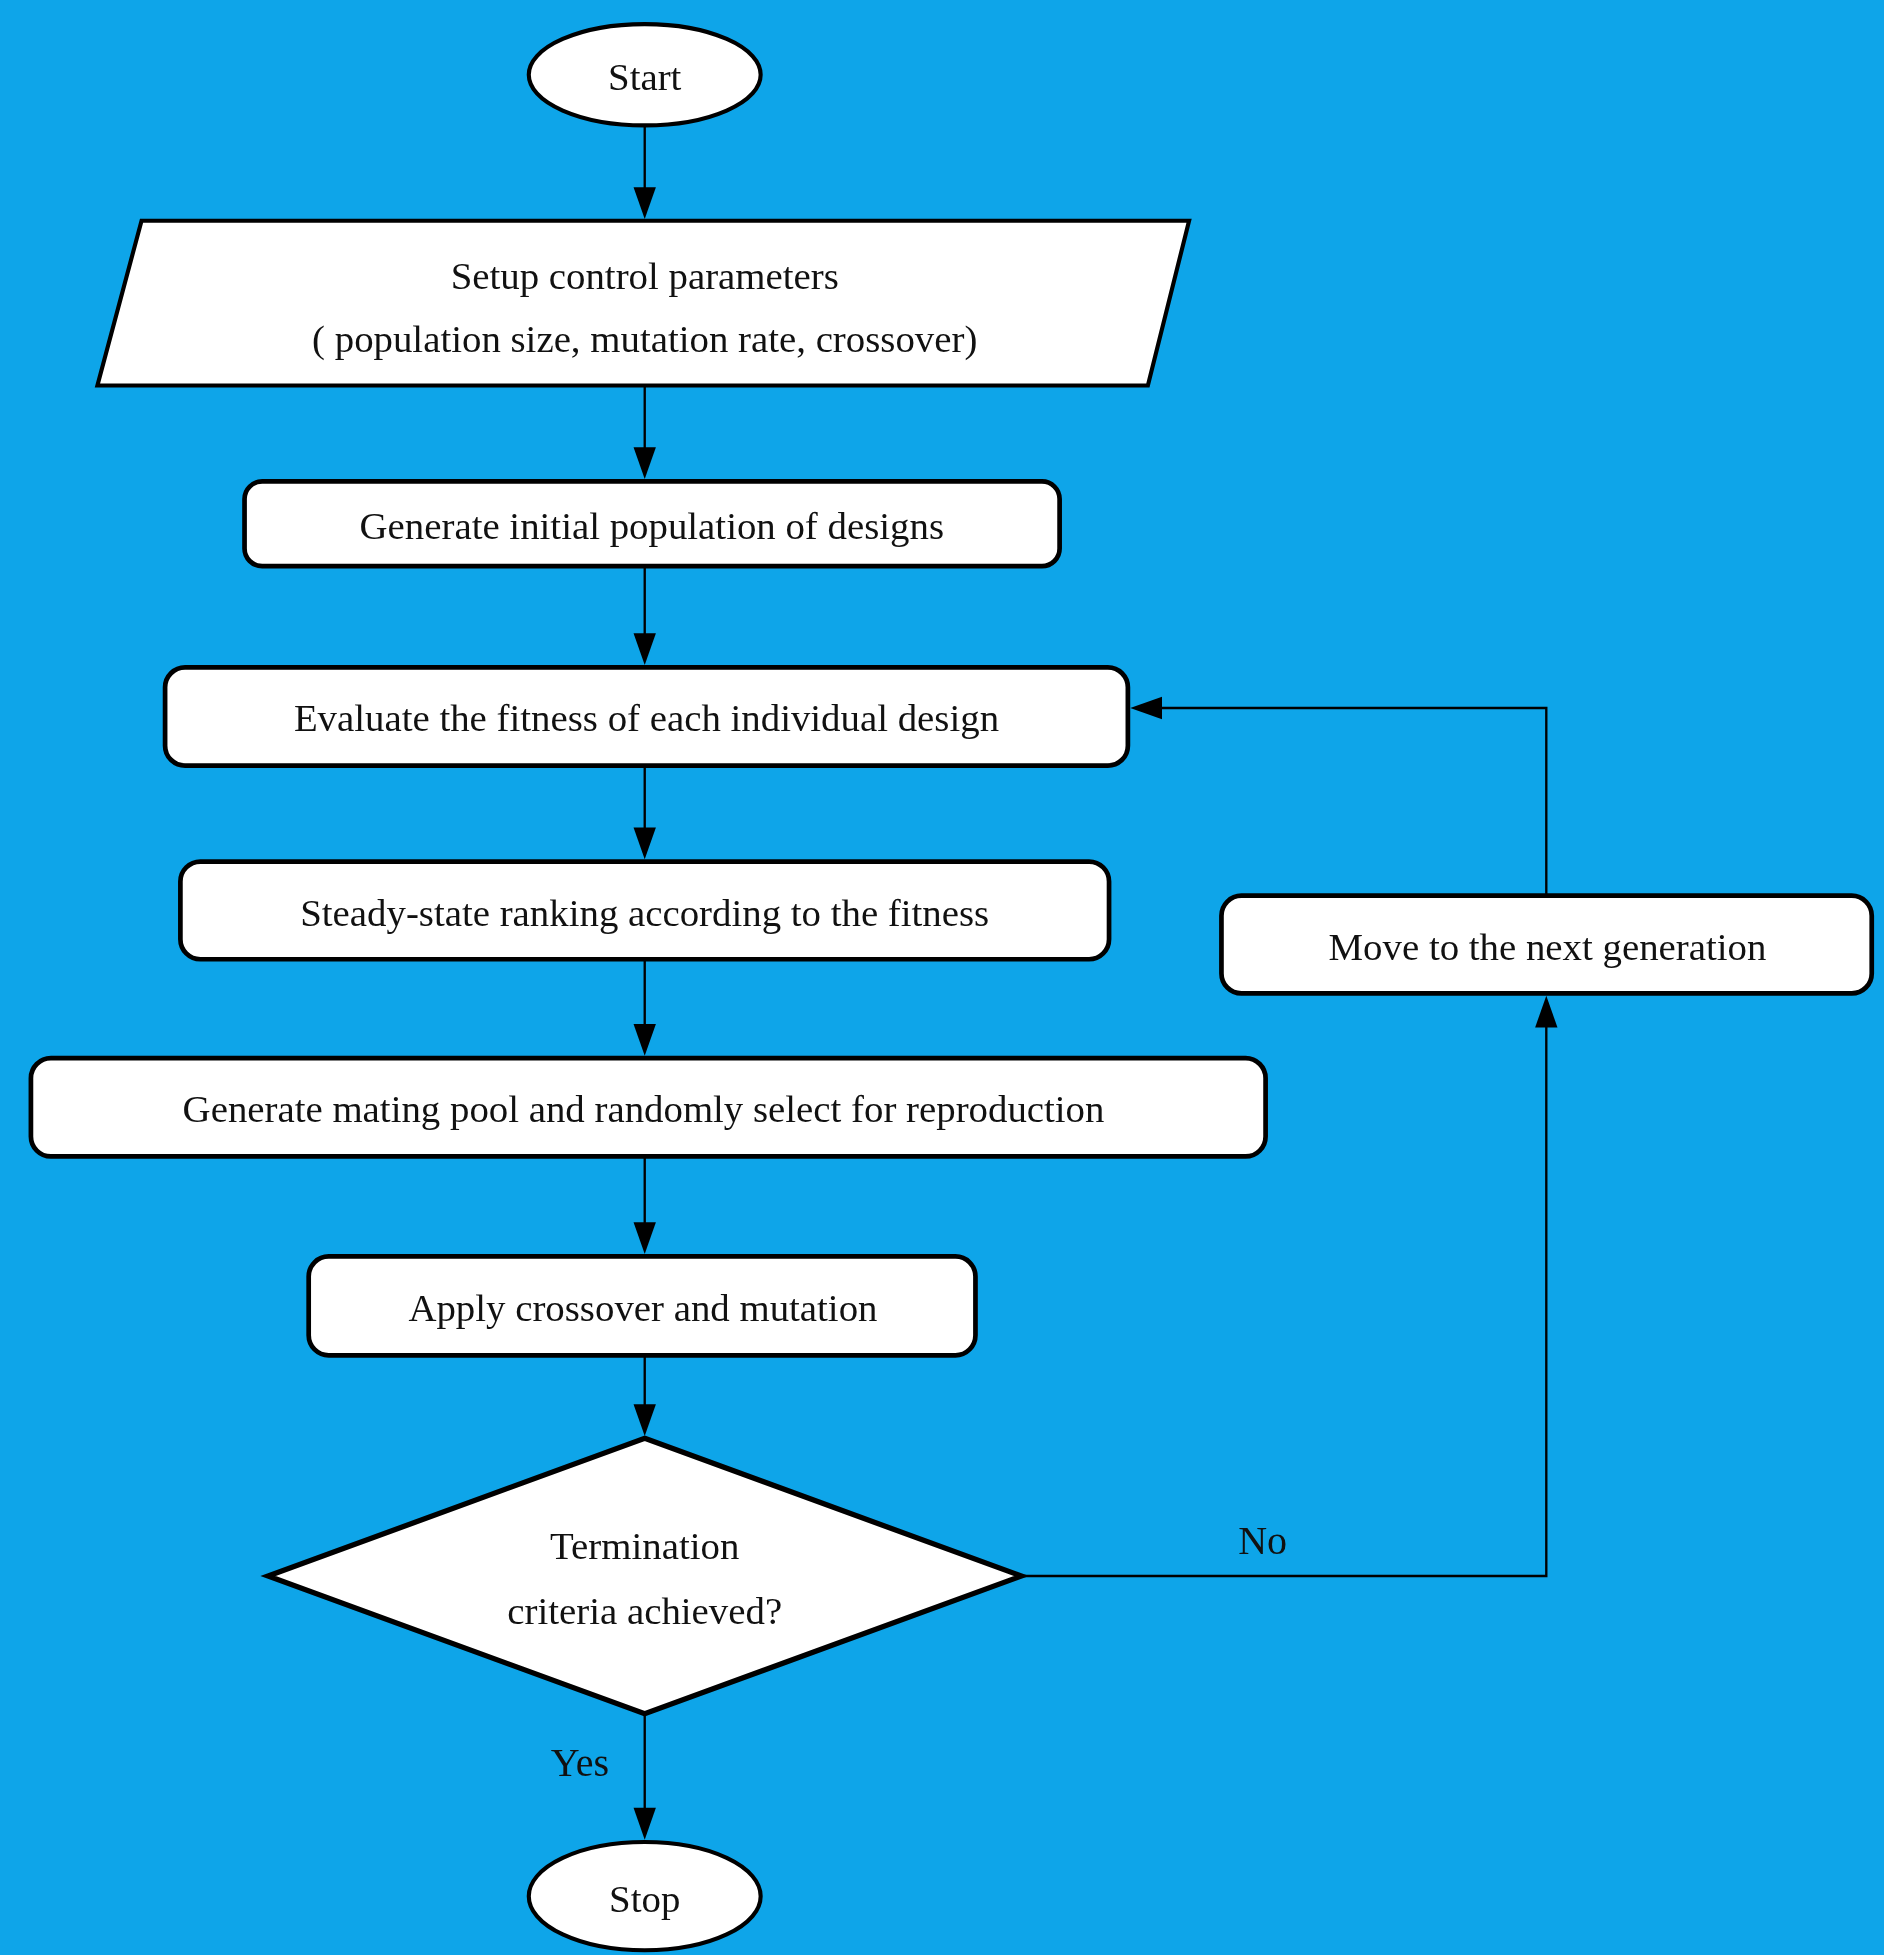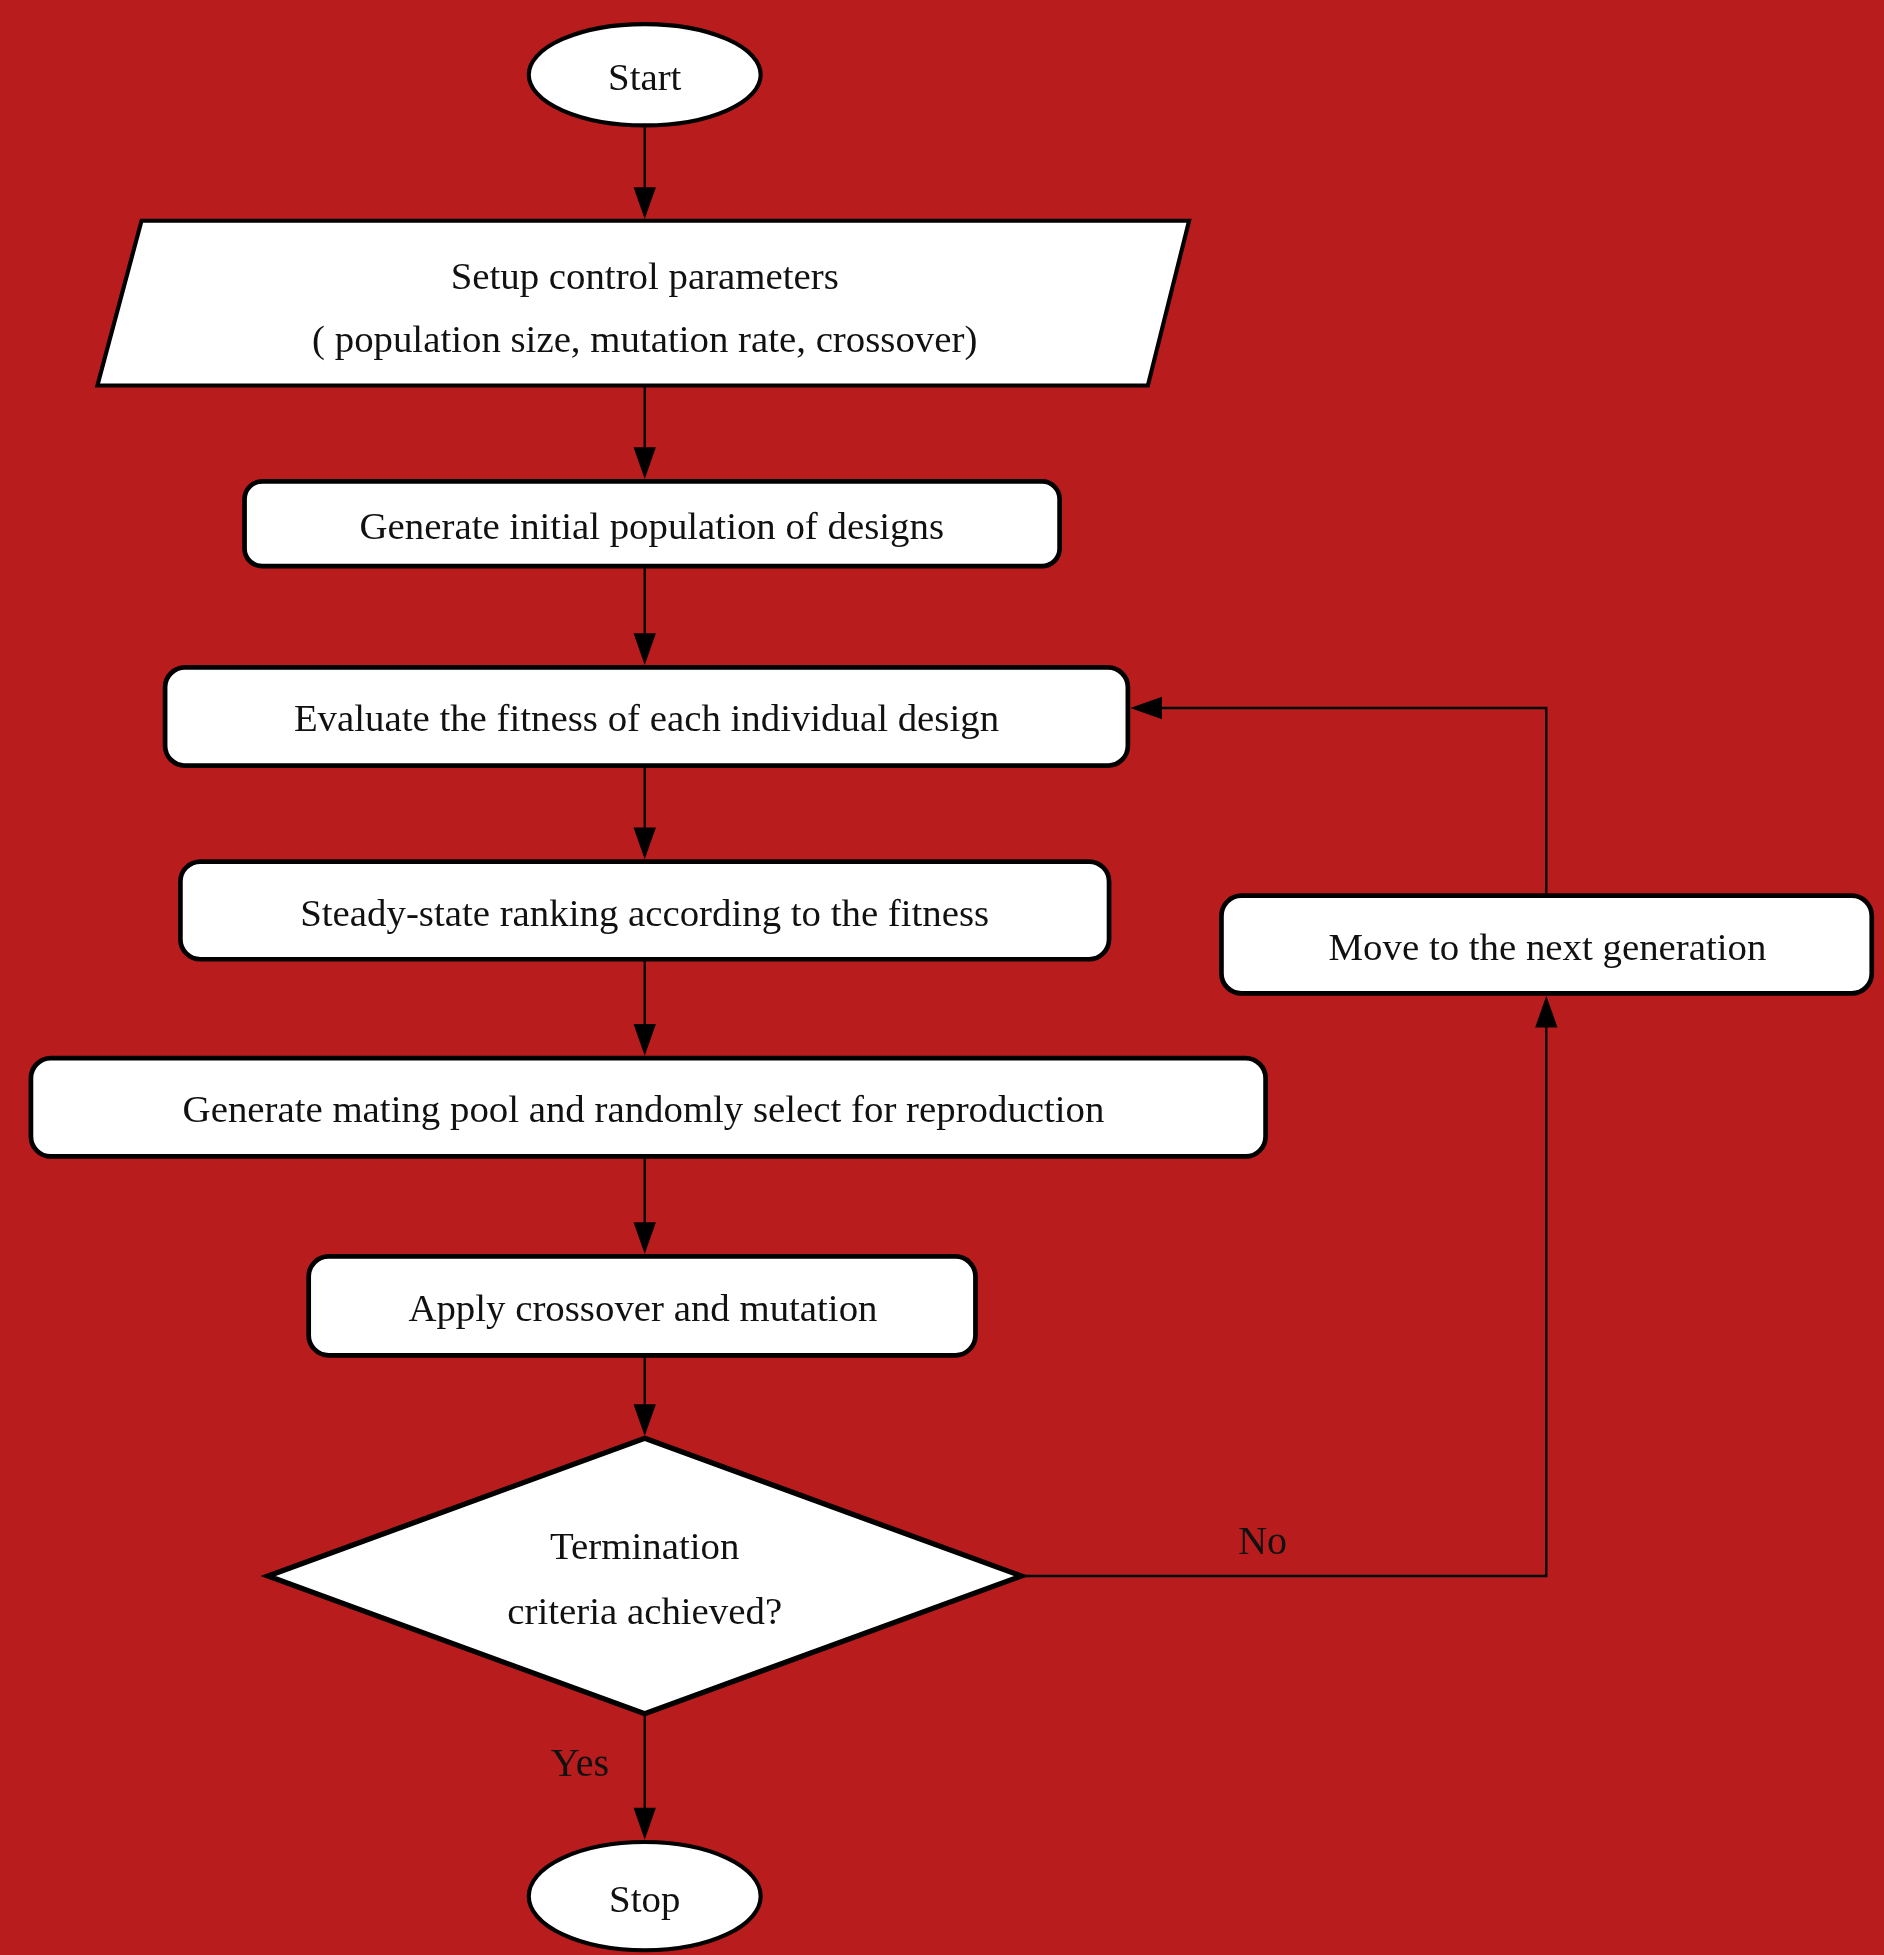--- a/index.html
+++ b/index.html
@@ -4,21 +4,21 @@
 <style>
   html, body {
     margin: 0;
     padding: 0;
     background: #ffffff;
   }
   .canvas {
     position: relative;
     width: 1885px;
     height: 1955px;
-    background: #b91c1c;
+    background: #0ea5e9;
     font-family: "Liberation Serif", "DejaVu Serif", serif;
   }
   svg.flow {
     position: absolute;
     left: 0;
     top: 0;
     display: block;
   }
   .shape {
     fill: #ffffff;

